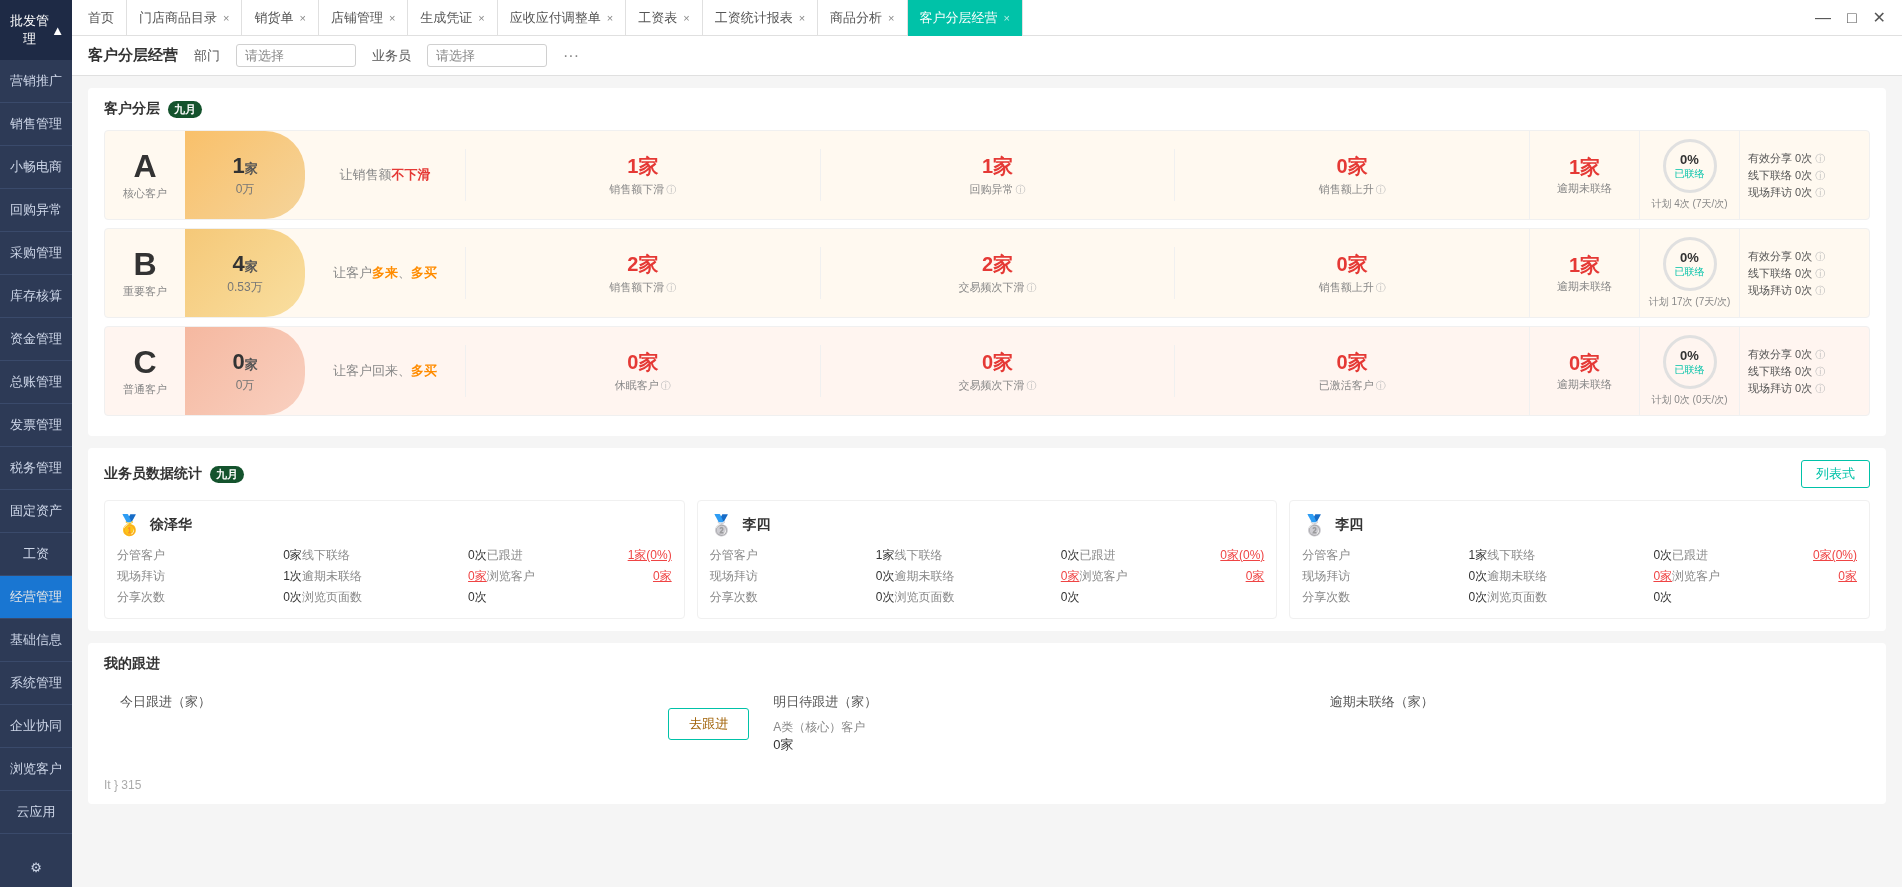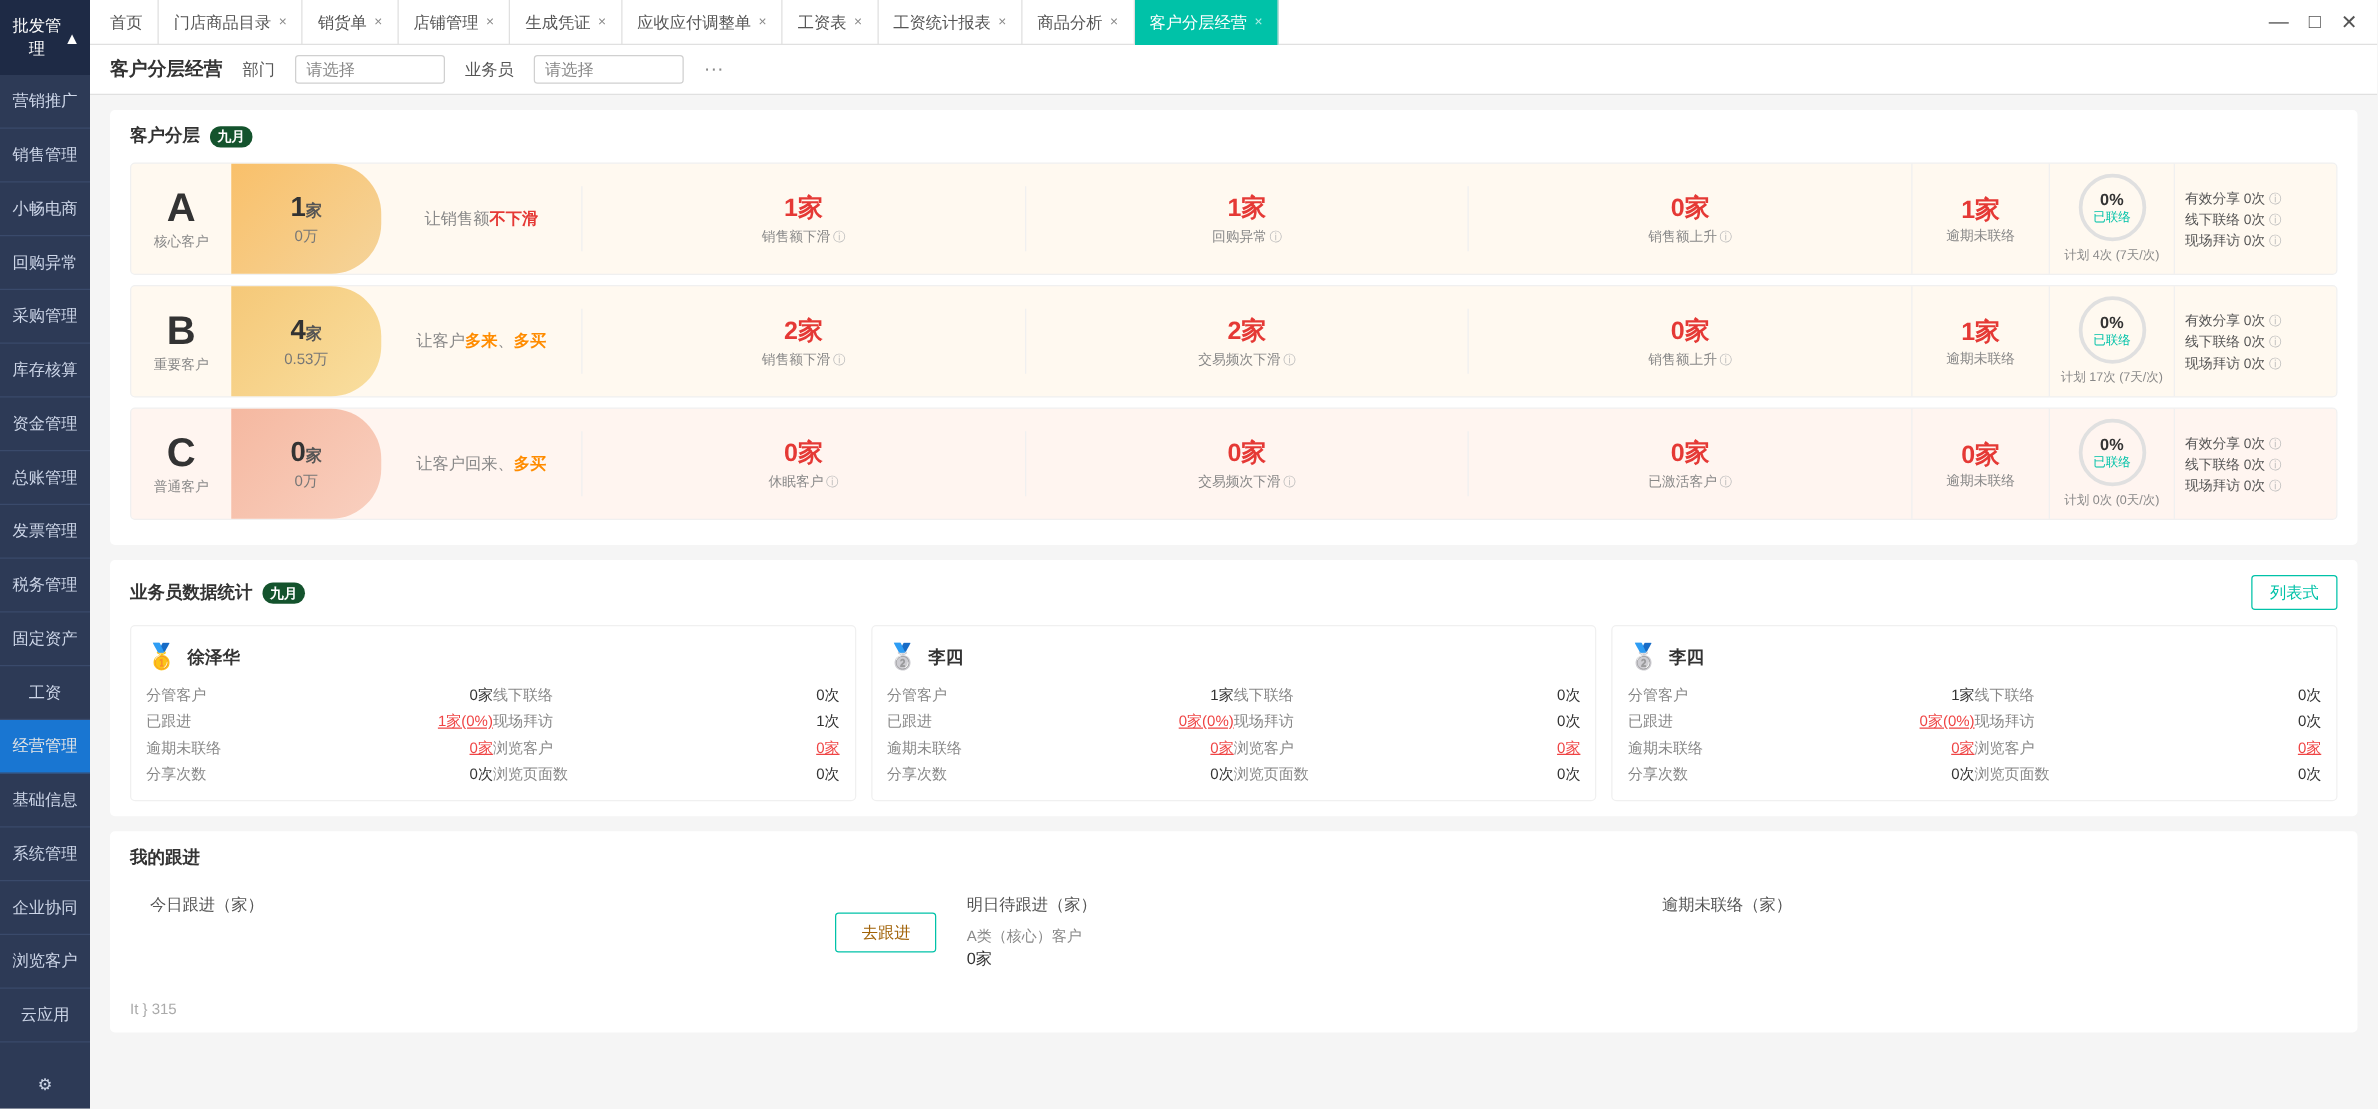--- a/index.html
+++ b/index.html
@@ -307,21 +307,21 @@
     .staff-name-row {
       display: flex;
       align-items: center;
       gap: 8px;
       margin-bottom: 10px;
     }
     .staff-badge { font-size: 20px; }
     .staff-name { font-size: 14px; font-weight: bold; color: #333; }
     .staff-metrics-grid {
       display: grid;
-      grid-template-columns: 1fr 1fr;
+      grid-template-columns: 1fr 1fr 1fr;
       gap: 4px 0;
     }
     .staff-metric-row { display: flex; justify-content: space-between; font-size: 12px; }
     .staff-metric-label { color: #888; }
     .staff-metric-val { color: #333; }
     .staff-metric-val.link { color: #ef4444; text-decoration: underline; cursor: pointer; }
 
     
     .followup-section { background: #fff; border-radius: 4px; padding: 12px 16px; }
     .followup-header { display: flex; align-items: center; justify-content: space-between; margin-bottom: 12px; }

